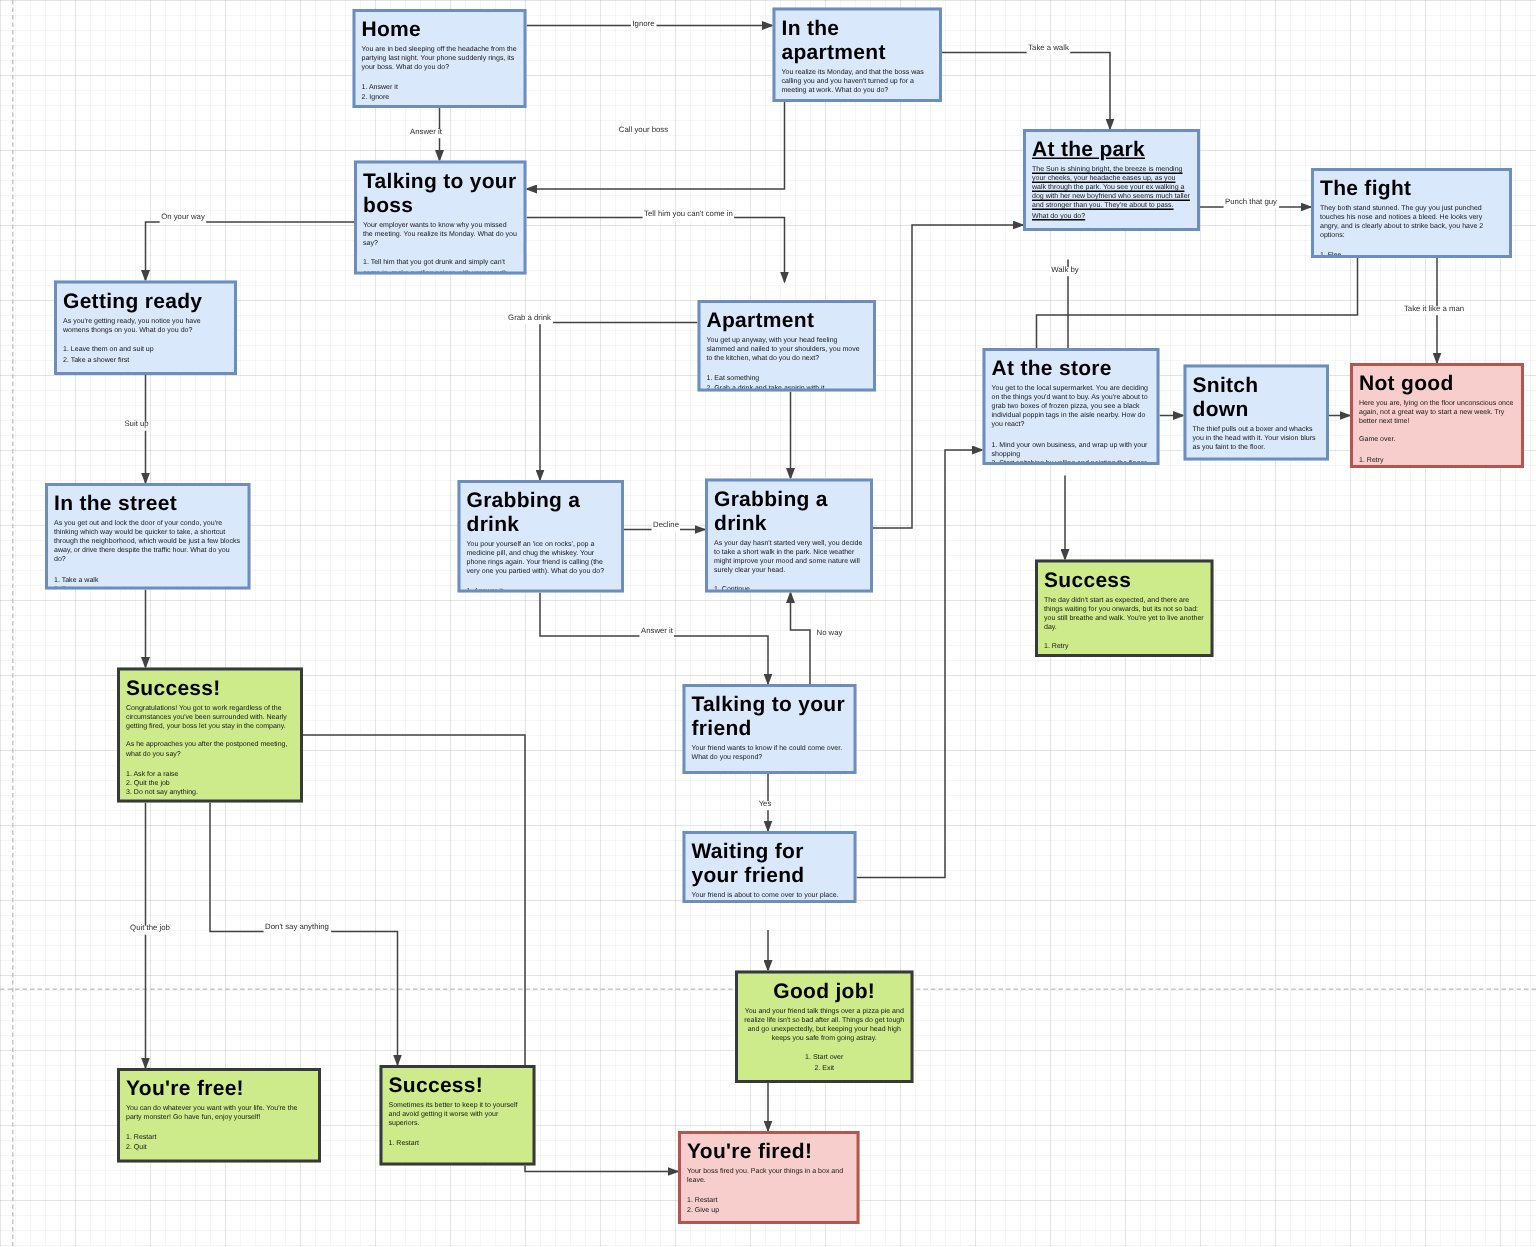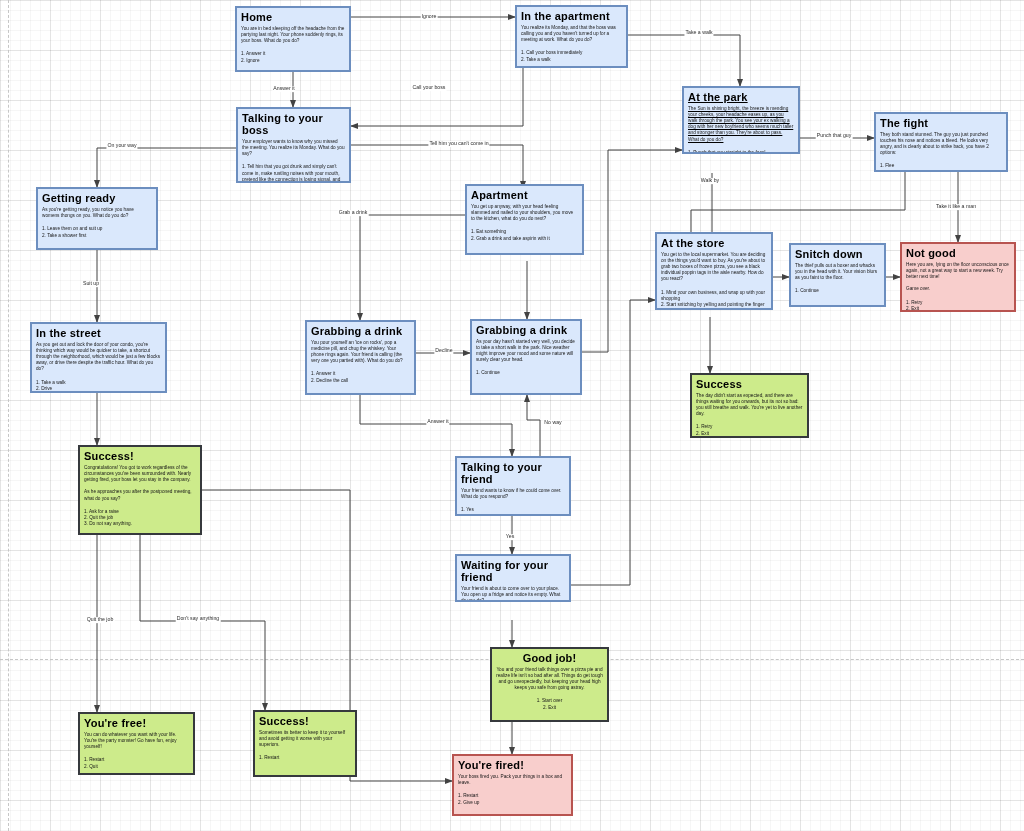--- a/index.html
+++ b/index.html
@@ -18,21 +18,21 @@
   .edge { fill: none; stroke: #424242; stroke-width: 1; }
   .pgline-h { position: absolute; left: 0; top: 659px; width: 1024px; height: 0; border-top: 1px dashed #c6c6c6; }
   .pgline-v { position: absolute; left: 8px; top: 0; height: 831px; width: 0; border-left: 1px dashed #c6c6c6; }
   .node {
     position: absolute; box-sizing: border-box; border: 2px solid;
     padding: 3px 4px; overflow: hidden;
   }
   .node.blue  { background: var(--blue-fill, #dae8fc);  border-color: var(--blue-stroke, #6c8ebf); }
   .node.green { background: var(--green-fill, #cdeb8b); border-color: var(--green-stroke, #36393d); margin-left: 40px; }
   .node.red   { background: var(--red-fill, #f8cecc);   border-color: var(--red-stroke, #b85450); }
-  .node-title { font-weight: bold; font-size: 11px; color: #000; margin-bottom: 3px; letter-spacing: 0.2px; }
+  .node-title { font-weight: bold; font-size: 14px; color: #000; margin-bottom: 3px; letter-spacing: 0.2px; }
   .node-body  { font-size: 4.7px; line-height: 1.3; color: #161616; white-space: pre-line; }
   .node-options { font-size: 4.7px; line-height: 1.35; color: #161616; margin-top: 7px; }
   .edge-label {
     position: absolute; transform: translate(-50%, -50%);
     background: #ffffff; color: #2d2d2d; font-size: 5.2px; line-height: 1.1;
     padding: 0 1px; white-space: nowrap;
   }
 </style>
 </head>
 <body>
@@ -118,21 +118,21 @@
         </div>
   </div>
       <div class="node blue" style="left: 36px; top: 187px; width: 122px; height: 63px;">
     <div class="node-title">Getting ready</div>
     <div class="node-body">As you're getting ready, you notice you have womens thongs on you. What do you do?</div>
     <div class="node-options">
           <div>1. Leave them on and suit up</div>
           <div>2. Take a shower first</div>
         </div>
   </div>
-      <div class="node blue" style="left: 465px; top: 184px; width: 119px; height: 71px;">
+      <div class="node blue" style="left: 465px; top: 200px; width: 119px; height: 61px;">
     <div class="node-title">Apartment</div>
     <div class="node-body">You get up anyway, with your head feeling slammed and nailed to your shoulders, you move to the kitchen, what do you do next?</div>
     <div class="node-options">
           <div>1. Eat something</div>
           <div>2. Grab a drink and take aspirin with it</div>
         </div>
   </div>
       <div class="node blue" style="left: 655px; top: 232px; width: 118px; height: 78px;">
     <div class="node-title">At the store</div>
     <div class="node-body">You get to the local supermarket. You are deciding on the things you'd want to buy. As you're about to grab two boxes of frozen pizza, you see a black individual poppin tags in the aisle nearby. How do you react?</div>
@@ -217,21 +217,21 @@
         </div>
   </div>
       <div class="node green" style="left: 450px; top: 647px; width: 119px; height: 75px; text-align: center;">
     <div class="node-title">Good job!</div>
     <div class="node-body">You and your friend talk things over a pizza pie and realize life isn't so bad after all. Things do get tough and go unexpectedly, but keeping your head high keeps you safe from going astray.</div>
     <div class="node-options">
           <div>1. Start over</div>
           <div>2. Exit</div>
         </div>
   </div>
-      <div class="node green" style="left: 38px; top: 712px; width: 117px; height: 63px;">
+      <div class="node green" style="left: 38px; top: 712px; width: 136px; height: 63px;">
     <div class="node-title">You're free!</div>
     <div class="node-body">You can do whatever you want with your life. You're the party monster! Go have fun, enjoy yourself!</div>
     <div class="node-options">
           <div>1. Restart</div>
           <div>2. Quit</div>
         </div>
   </div>
       <div class="node green" style="left: 213px; top: 710px; width: 104px; height: 67px;">
     <div class="node-title">Success!</div>
     <div class="node-body">Sometimes its better to keep it to yourself and avoid getting it worse with your superiors.</div>

